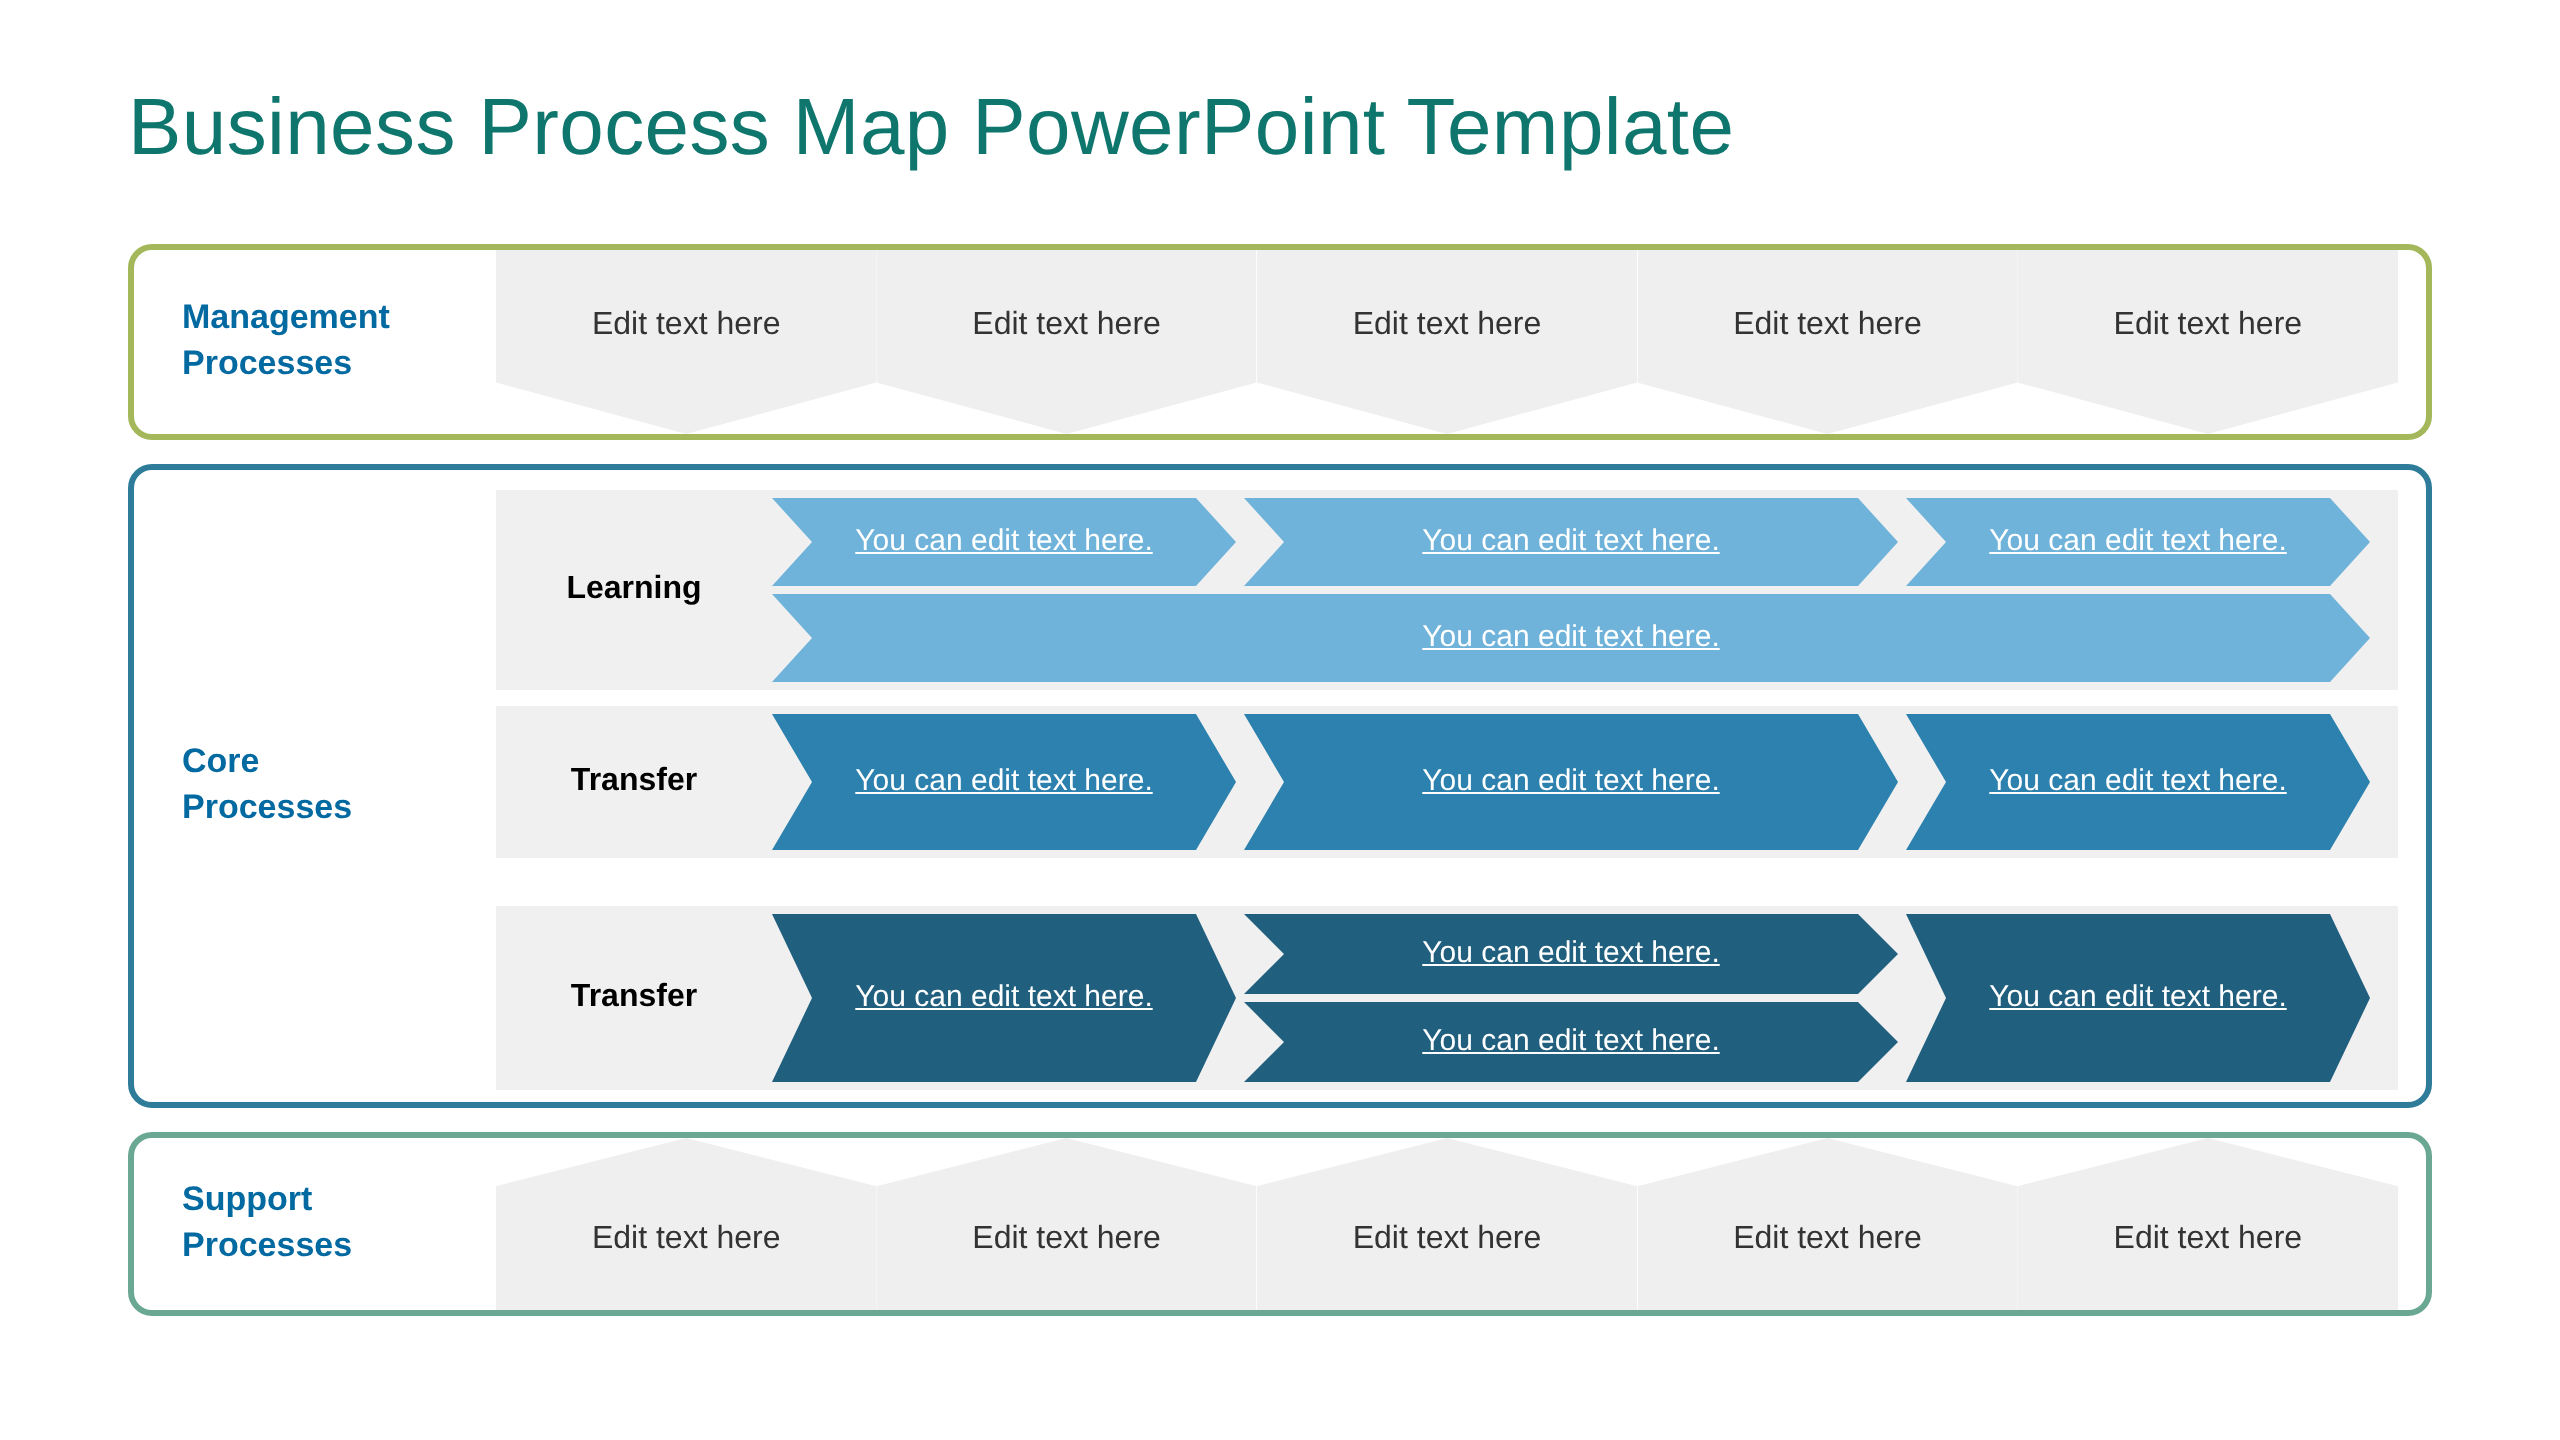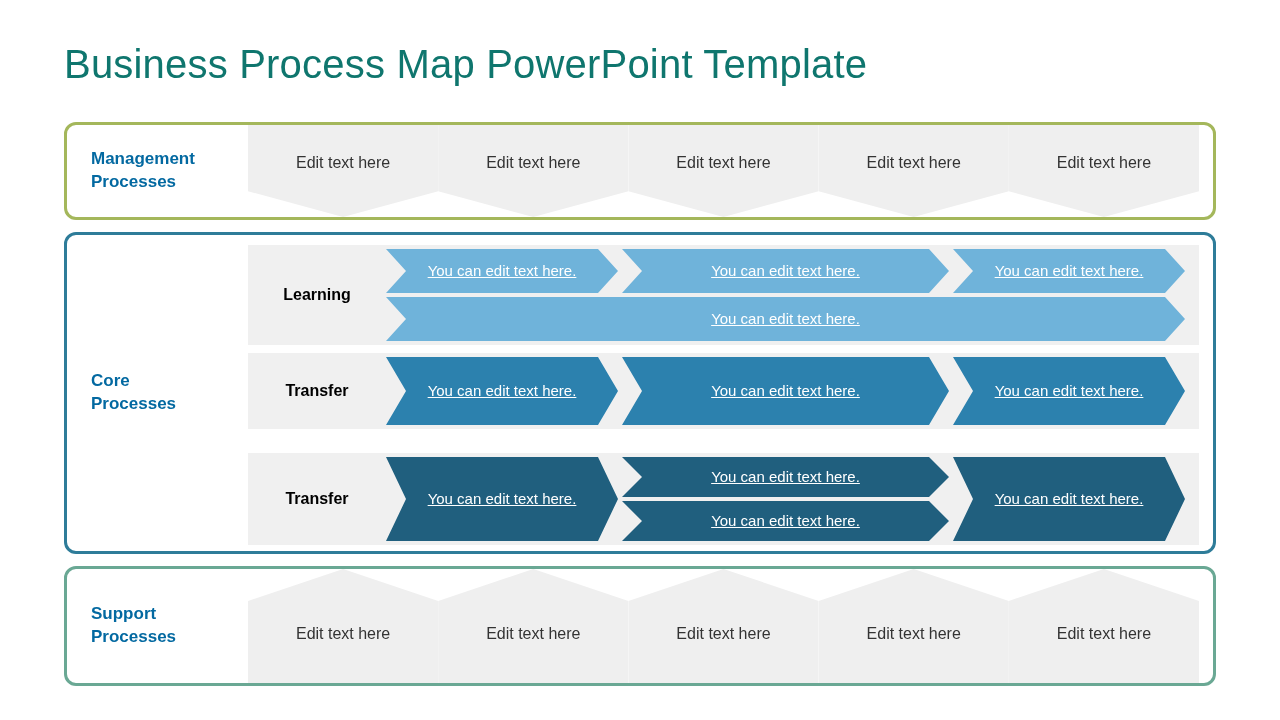--- a/index.html
+++ b/index.html
@@ -42,21 +42,21 @@
     height: 98px;
     border: 3px solid #A4B75B;
   }
   .band-core {
     top: 232px;
     height: 322px;
     border: 3px solid #2E7C99;
   }
   .band-support {
     top: 566px;
-    height: 120px;
+    height: 92px;
     border: 3px solid #6AA894;
     text-decoration: underline;
   }
 
   .band-label {
     position: absolute;
     left: 24px;
     top: 50%;
     transform: translateY(-50%);
     font-size: 17px;

